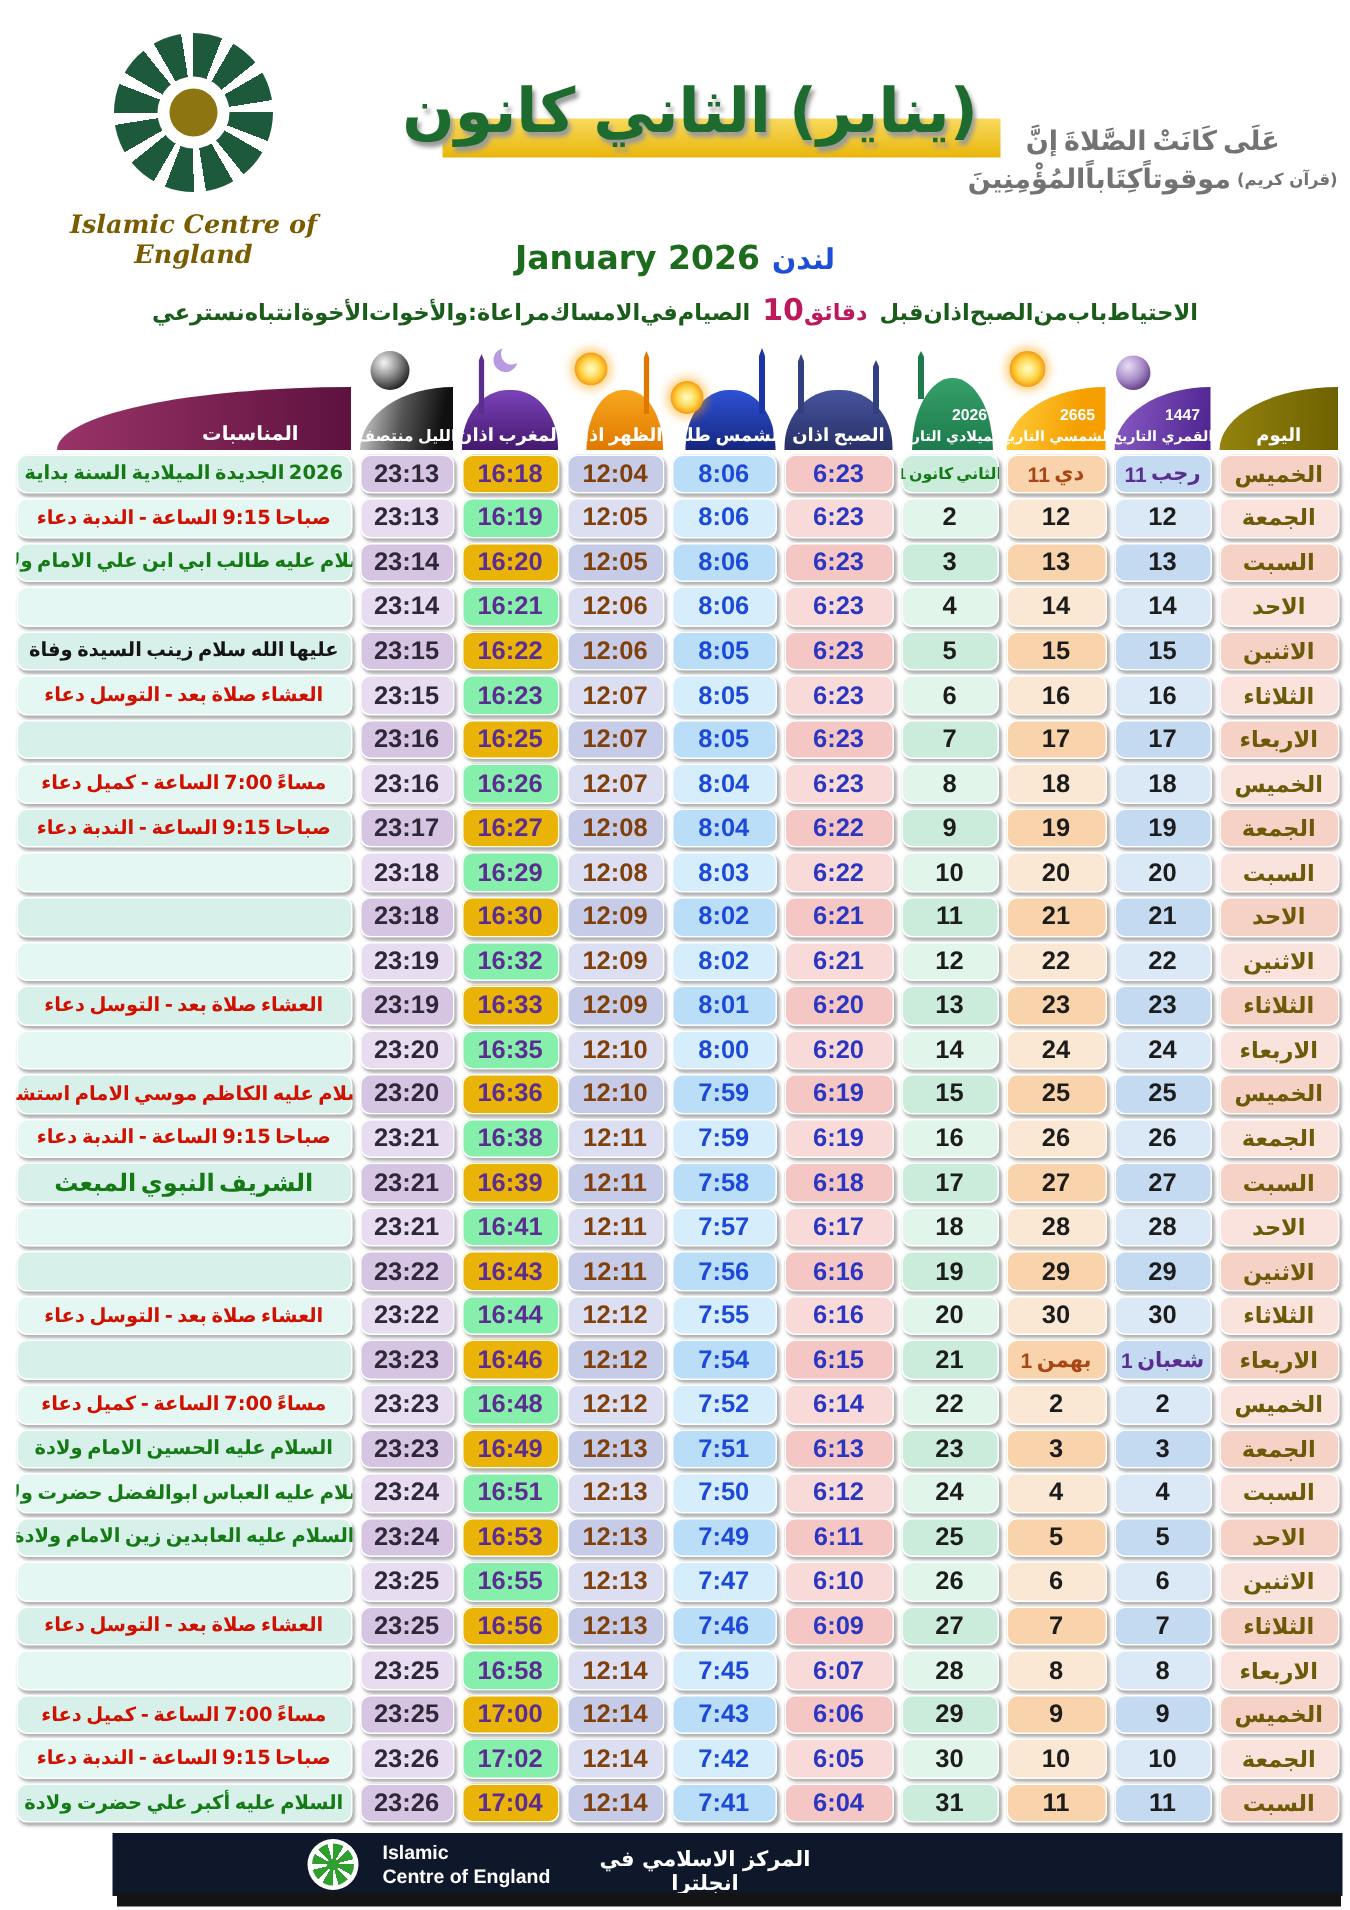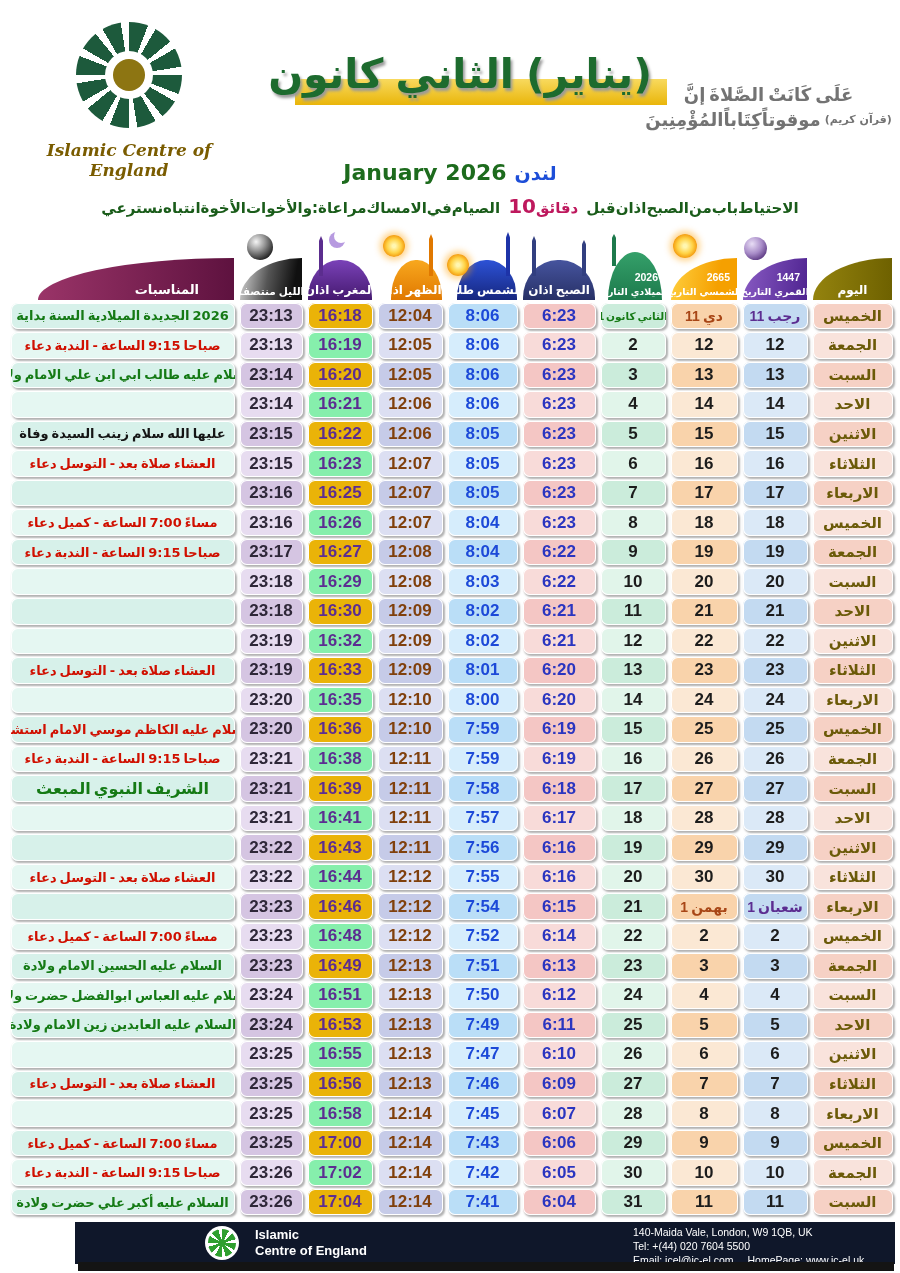--- a/index.html
+++ b/index.html
@@ -782,22 +782,15 @@
   </div>
 
 <div class="footer">
   <div class="f-logo">
       <div class="f-flower"></div>
     </div>
   <div class="f-org">
     <div>Islamic</div>
     <div>Centre of England</div>
   </div>
-  <div class="f-contact">
-    <div>140-Maida Vale, London, W9 1QB, UK</div>
-    <div>Tel: +(44)  020  7604  5500</div>
-    <div class="f-line3">
-      <span>Email: icel@ic-el.com</span>
-      <span>HomePage: www.ic-el.uk</span>
-    </div>
-  </div>
+  <div class="f-ar">المركز الاسلامي في انجلترا</div>
 </div>
 <div class="footer-shadow"></div>
 
 </body></html>

